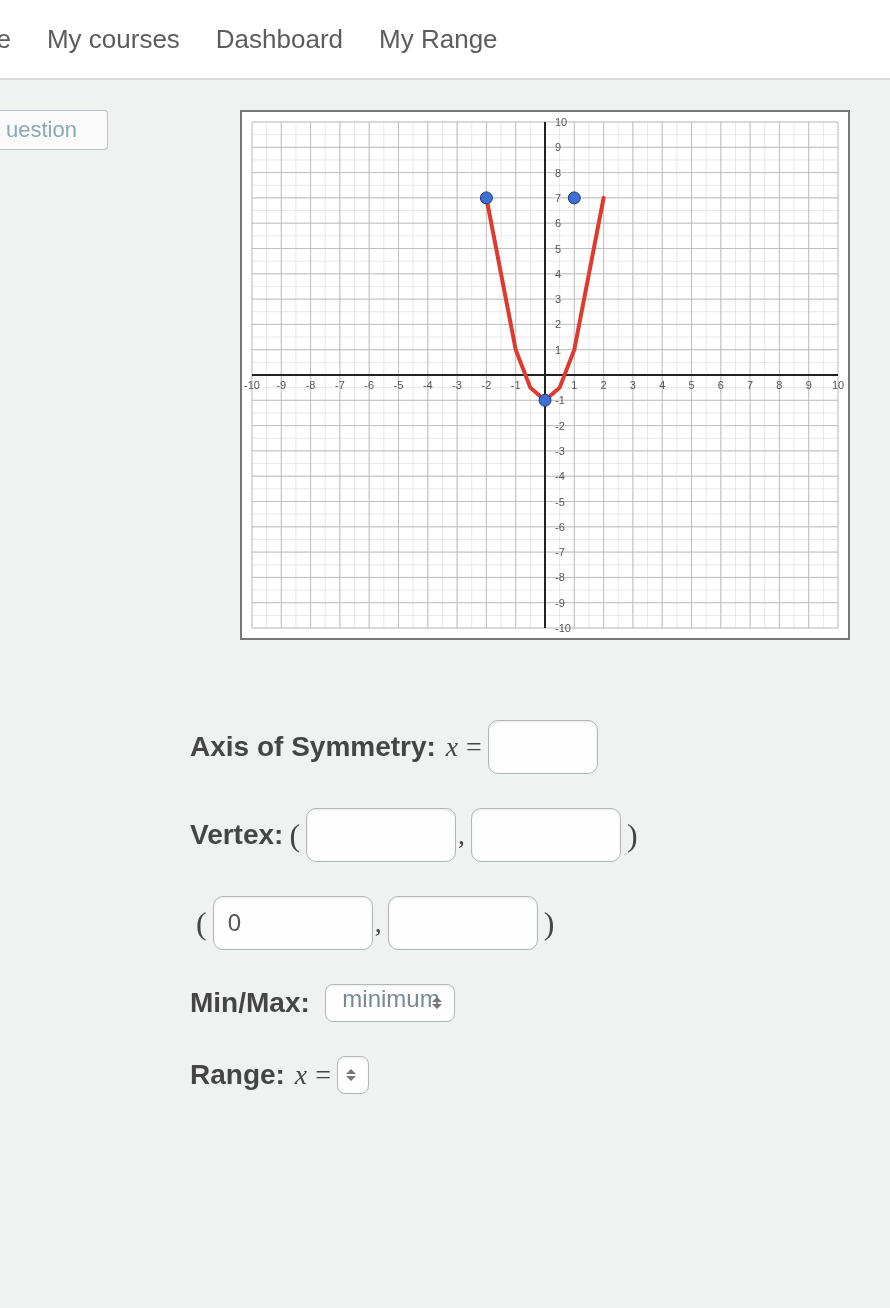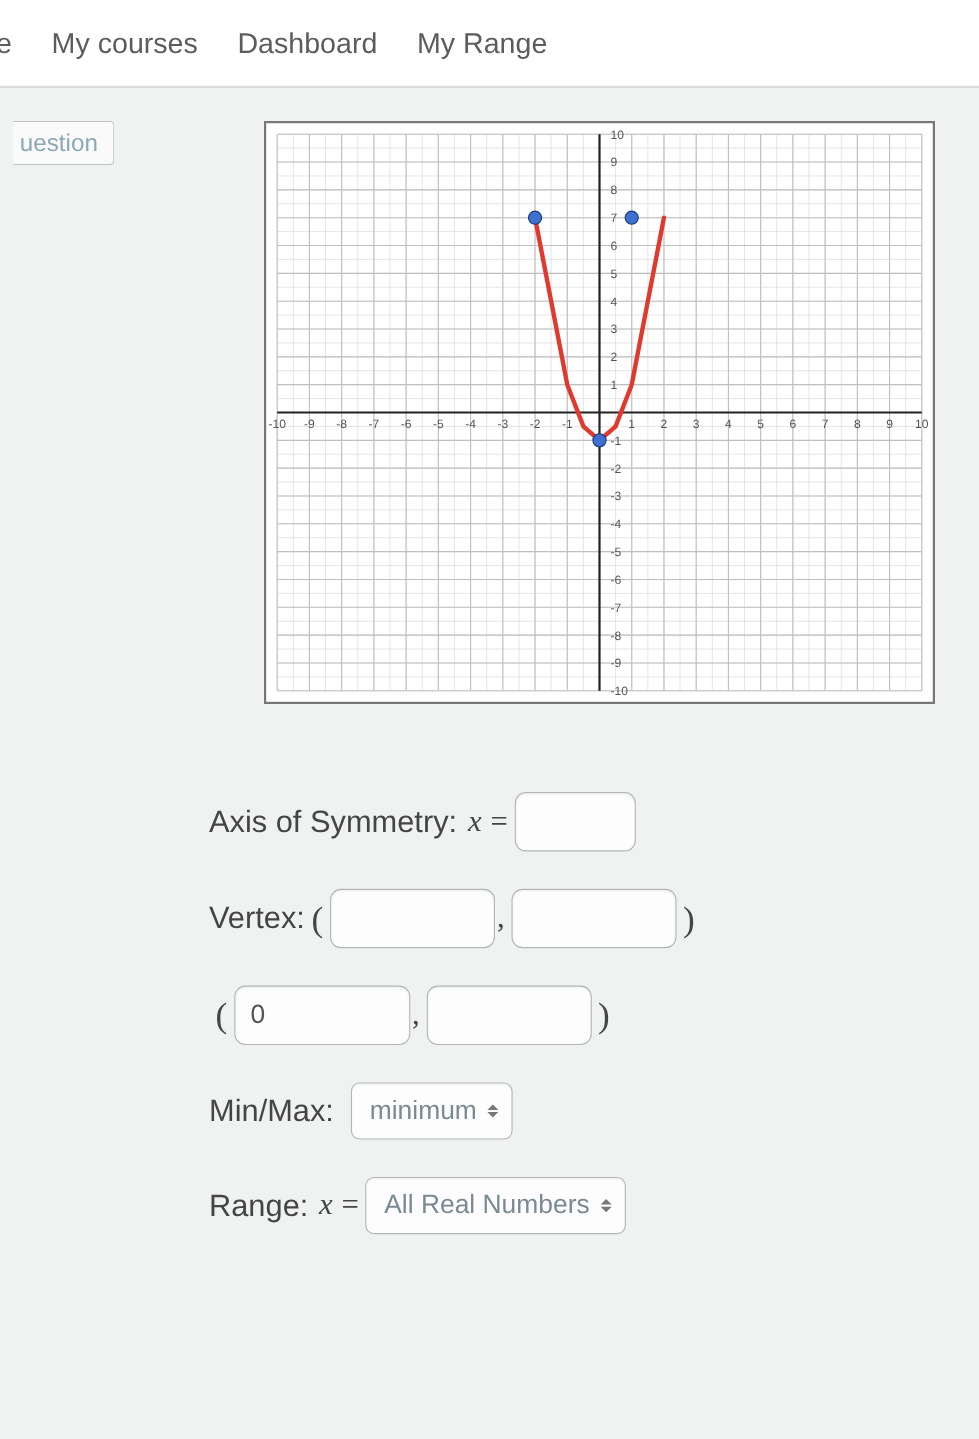--- a/index.html
+++ b/index.html
@@ -31,25 +31,25 @@
     padding-left: 0;
     margin-left: -18px;
   }
   .content-area {
     position: relative;
     padding: 0;
   }
   .question-tab {
     position: absolute;
     top: 30px;
-    left: 12px;
+    left: 0;
     background: #fafafa;
     border: 1px solid #b9c2c6;
     border-left: none;
-    padding: 6px 14px 6px 6px;
+    padding: 6px 30px 6px 6px;
     font-size: 22px;
     color: #8aa9b5;
     border-radius: 0 4px 4px 0;
   }
   .graph-wrap {
     position: absolute;
     top: 30px;
     left: 240px;
     width: 610px;
     height: 530px;
@@ -65,21 +65,21 @@
     width: 680px;
     font-size: 28px;
     color: #454545;
   }
   .row {
     display: flex;
     align-items: center;
     margin-bottom: 34px;
   }
   .row .lbl {
-    font-weight: 400;
+    font-weight: 700;
   }
   .mathvar {
     font-family: "Times New Roman", serif;
     font-style: italic;
     padding: 0 2px;
   }
   .equals {
     font-family: "Times New Roman", serif;
     padding: 0 6px;
   }
@@ -100,27 +100,26 @@
     font-size: 24px;
     padding: 0 14px;
     color: #555;
     box-shadow: inset 0 1px 2px rgba(0,0,0,0.08);
   }
   .w-small { width: 110px; }
   .w-med   { width: 150px; }
   .w-mm    { width: 160px; }
   .select-box {
     position: relative;
-    height: 52px;
+    height: 38px;
     border: 1px solid #b0b6b9;
     border-radius: 8px;
     background: #fdfdfd;
     display: inline-flex;
-    align-items: center;
-    padding: 0 32px 0 16px;
+    padding: 0 14px 0 16px;
     font-size: 24px;
     color: #7a8a92;
     box-shadow: inset 0 1px 2px rgba(0,0,0,0.06);
     cursor: pointer;
   }
   .select-box .caret {
     position: absolute;
     right: 10px;
     top: 50%;
     transform: translateY(-50%);
@@ -366,20 +365,19 @@
         <span class="caret"></span>
       </div>
     </div>
 
     <div class="row">
       <span class="lbl">Range:</span>
       <span>&nbsp;</span>
       <span class="mathvar">x</span>
       <span class="equals">=</span>
       <div class="select-box">
-        <span>All Real Numbers</span>
         <span class="caret"></span>
       </div>
     </div>
 
 
   </div>
 </div>
 
 </body></html>

